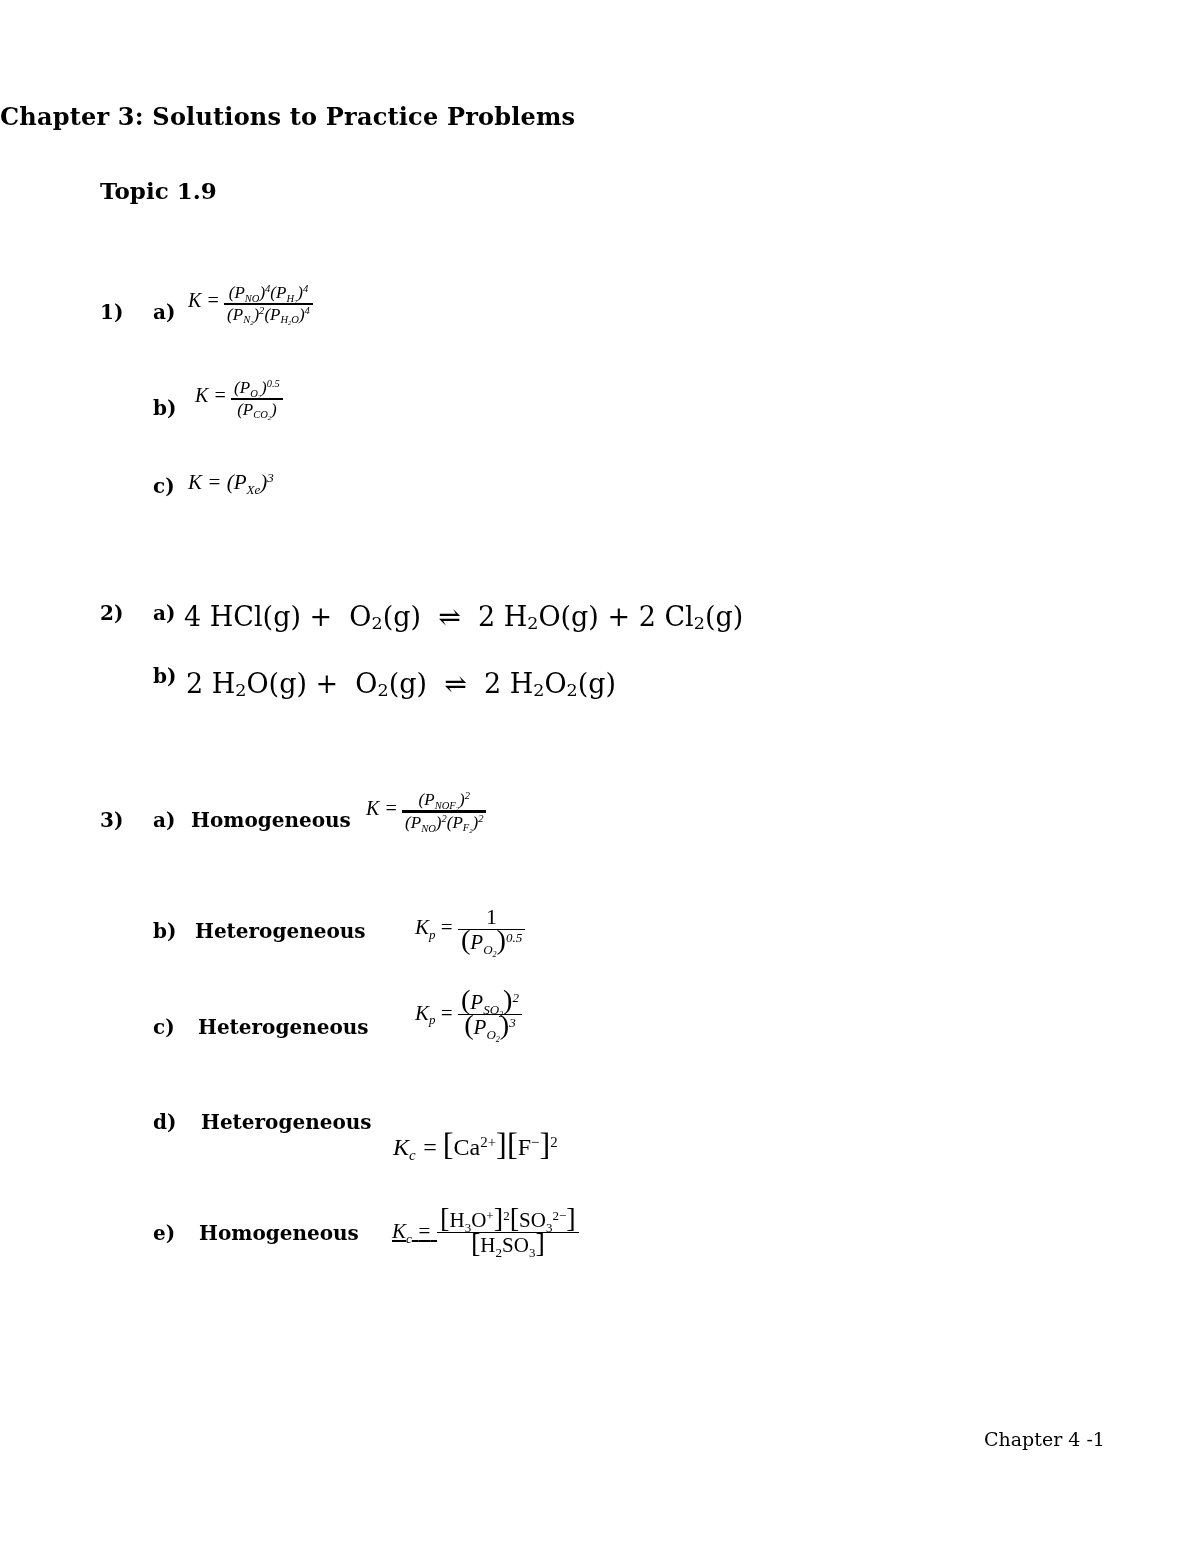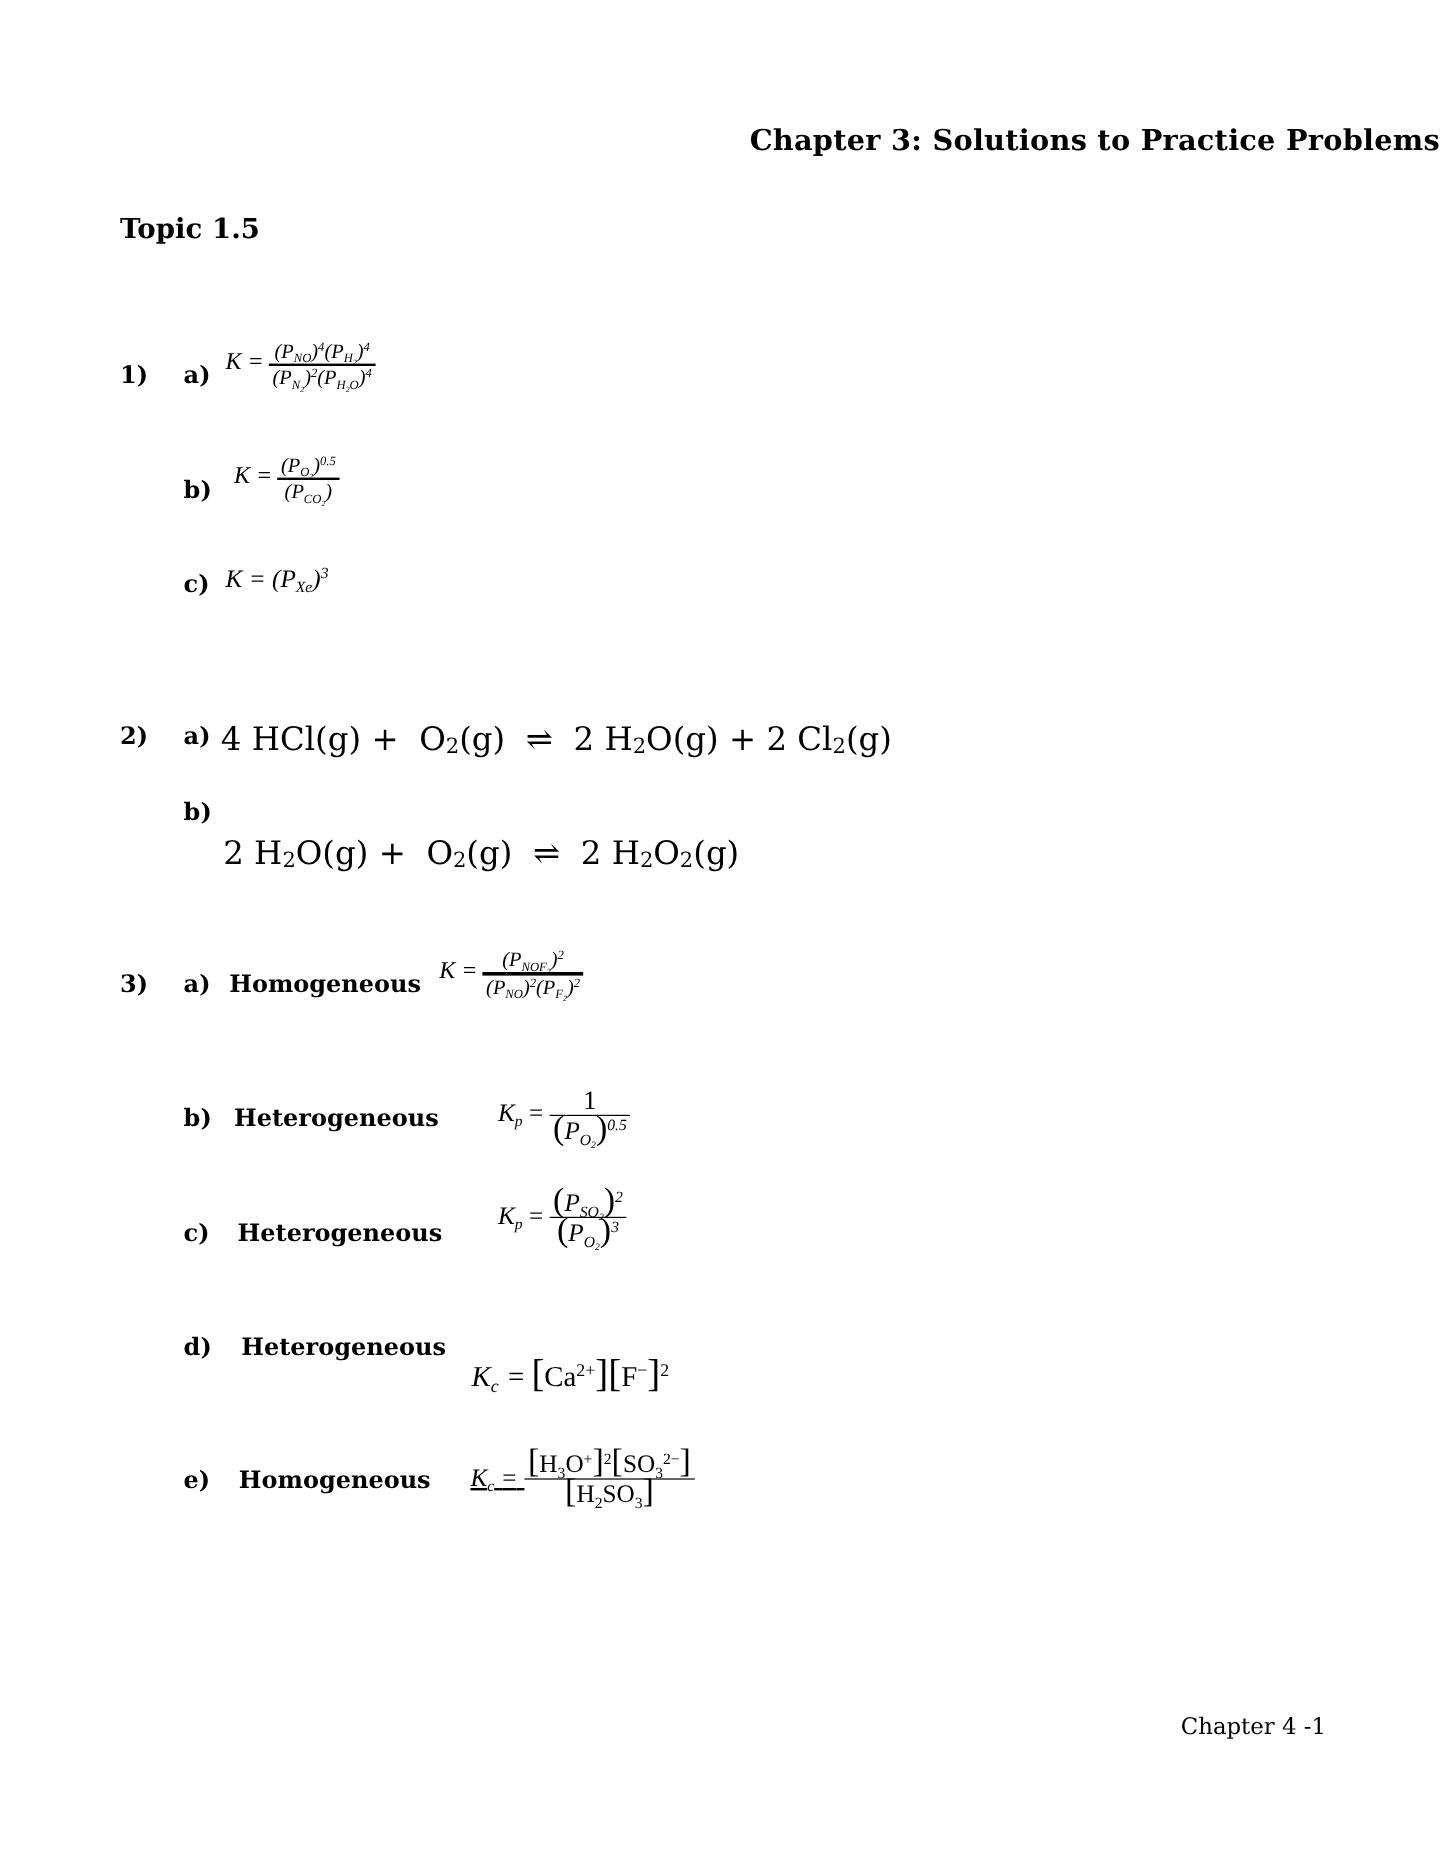--- a/index.html
+++ b/index.html
@@ -1,19 +1,19 @@
 <!DOCTYPE html>
 <html><head>
 <meta charset="utf-8">
 <style>
   html, body { margin:0; padding:0; background:#ffffff; }
   body { width:1200px; height:1553px; position:relative; overflow:hidden;
          font-family:"DejaVu Serif", "Liberation Serif", serif; color:#000; }
   .abs { position:absolute; white-space:nowrap; }
-  .title { font-weight:bold; font-size:24px; left:0; width:1200px; text-align:right; top:102px; letter-spacing:0.2px; }
+  .title { font-weight:bold; font-size:24px; left:0; width:1200px; text-align:left; top:102px; letter-spacing:0.2px; }
   .topic { font-weight:bold; font-size:23px; left:100px; top:177px; }
   .num { font-weight:bold; font-size:20px; left:100px; }
   .lbl { font-weight:bold; font-size:20px; }
   .math { font-family:"Liberation Serif", "DejaVu Serif", serif; font-style:italic; }
   .mathr { font-family:"Liberation Serif", "DejaVu Serif", serif; font-style:normal; }
   .frac { display:inline-flex; flex-direction:column; align-items:center; vertical-align:middle; }
   .frac .n, .frac .d { padding:0 3px; line-height:1.15; }
   .frac .bar { height:0; border-top:2px solid #000; align-self:stretch; }
   sub { font-size:0.62em; vertical-align:-0.35em; line-height:0; }
   sup { font-size:0.62em; vertical-align:0.55em; line-height:0; }
@@ -22,21 +22,21 @@
   .eq-lg { font-size:24px; }
   .big { font-size:1.35em; font-style:normal; font-weight:normal; line-height:0; }
   .footer { font-size:19px; left:984px; top:1428px; font-family:"DejaVu Serif", serif; }
   .chem { font-size:27px; font-family:"DejaVu Serif", serif; }
   .chem sub { font-size:0.65em; vertical-align:-0.15em; }
 </style>
 </head>
 <body>
 
 <div class="abs title">Chapter 3: Solutions to Practice Problems</div>
-<div class="abs topic">Topic 1.5</div>
+<div class="abs topic">Topic 1.9</div>
 
 <div class="abs num" style="top:300px;">1)</div>
 <div class="abs lbl" style="left:153px; top:300px;">a)</div>
 <div class="abs math eq-sm" style="left:188px; top:283px;">
   <span style="font-size:20px;">K =</span>
   <span class="frac">
     <span class="n">(P<sub>NO</sub>)<sup>4</sup>(P<sub>H<sub>2</sub></sub>)<sup>4</sup></span>
     <span class="bar"></span>
     <span class="d">(P<sub>N<sub>2</sub></sub>)<sup>2</sup>(P<sub>H<sub>2</sub>O</sub>)<sup>4</sup></span>
   </span>
@@ -53,21 +53,21 @@
 </div>
 
 <div class="abs lbl" style="left:153px; top:474px;">c)</div>
 <div class="abs math" style="left:188px; top:470px; font-size:21px;">K = (P<sub>Xe</sub>)<sup>3</sup></div>
 
 <div class="abs num" style="top:601px;">2)</div>
 <div class="abs lbl" style="left:153px; top:601px;">a)</div>
 <div class="abs chem" style="left:184px; top:601px;">4 HCl(g) + &nbsp;O<sub>2</sub>(g) &nbsp;⇌ &nbsp;2 H<sub>2</sub>O(g) + 2 Cl<sub>2</sub>(g)</div>
 
 <div class="abs lbl" style="left:153px; top:664px;">b)</div>
-<div class="abs chem" style="left:186px; top:696px;text-align:right;">2 H<sub>2</sub>O(g) + &nbsp;O<sub>2</sub>(g) &nbsp;⇌ &nbsp;2 H<sub>2</sub>O<sub>2</sub>(g)</div>
+<div class="abs chem" style="left:186px; top:668px;text-align:right;">2 H<sub>2</sub>O(g) + &nbsp;O<sub>2</sub>(g) &nbsp;⇌ &nbsp;2 H<sub>2</sub>O<sub>2</sub>(g)</div>
 
 <div class="abs num" style="top:808px;">3)</div>
 <div class="abs lbl" style="left:153px; top:808px;">a)</div>
 <div class="abs lbl" style="left:191px; top:808px;">Homogeneous</div>
 <div class="abs math eq-sm" style="left:366px; top:790px;">
   <span style="font-size:20px;">K =</span>
   <span class="frac">
     <span class="n">(P<sub>NOF<sub>2</sub></sub>)<sup>2</sup></span>
     <span class="bar" style="border-top-width:3px;"></span>
     <span class="d">(P<sub>NO</sub>)<sup>2</sup>(P<sub>F<sub>2</sub></sub>)<sup>2</sup></span>

